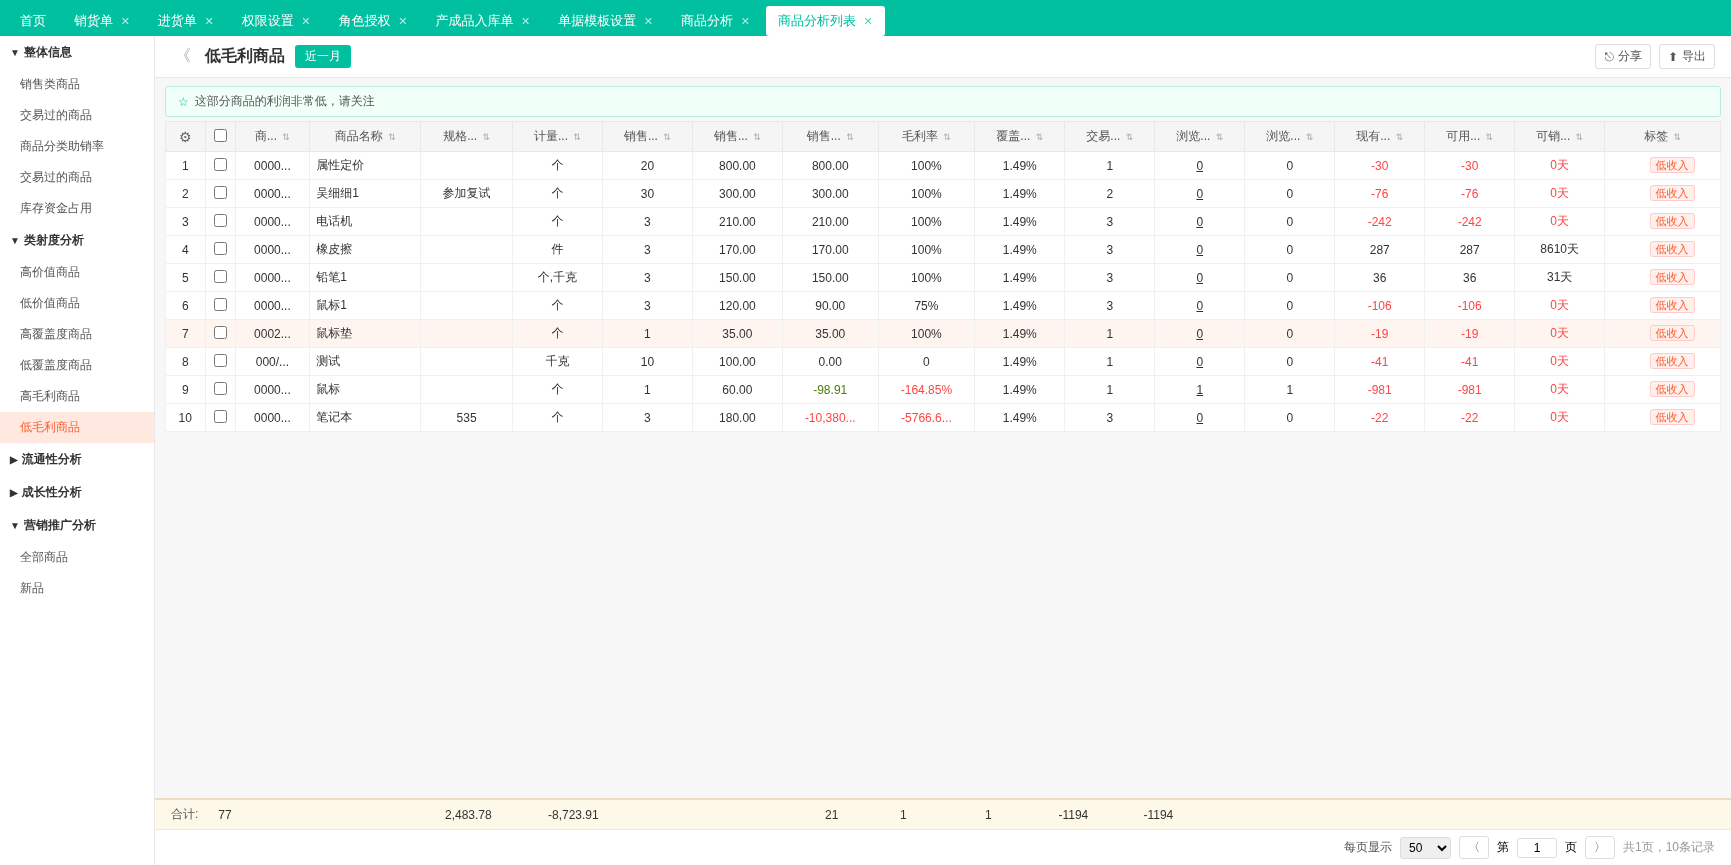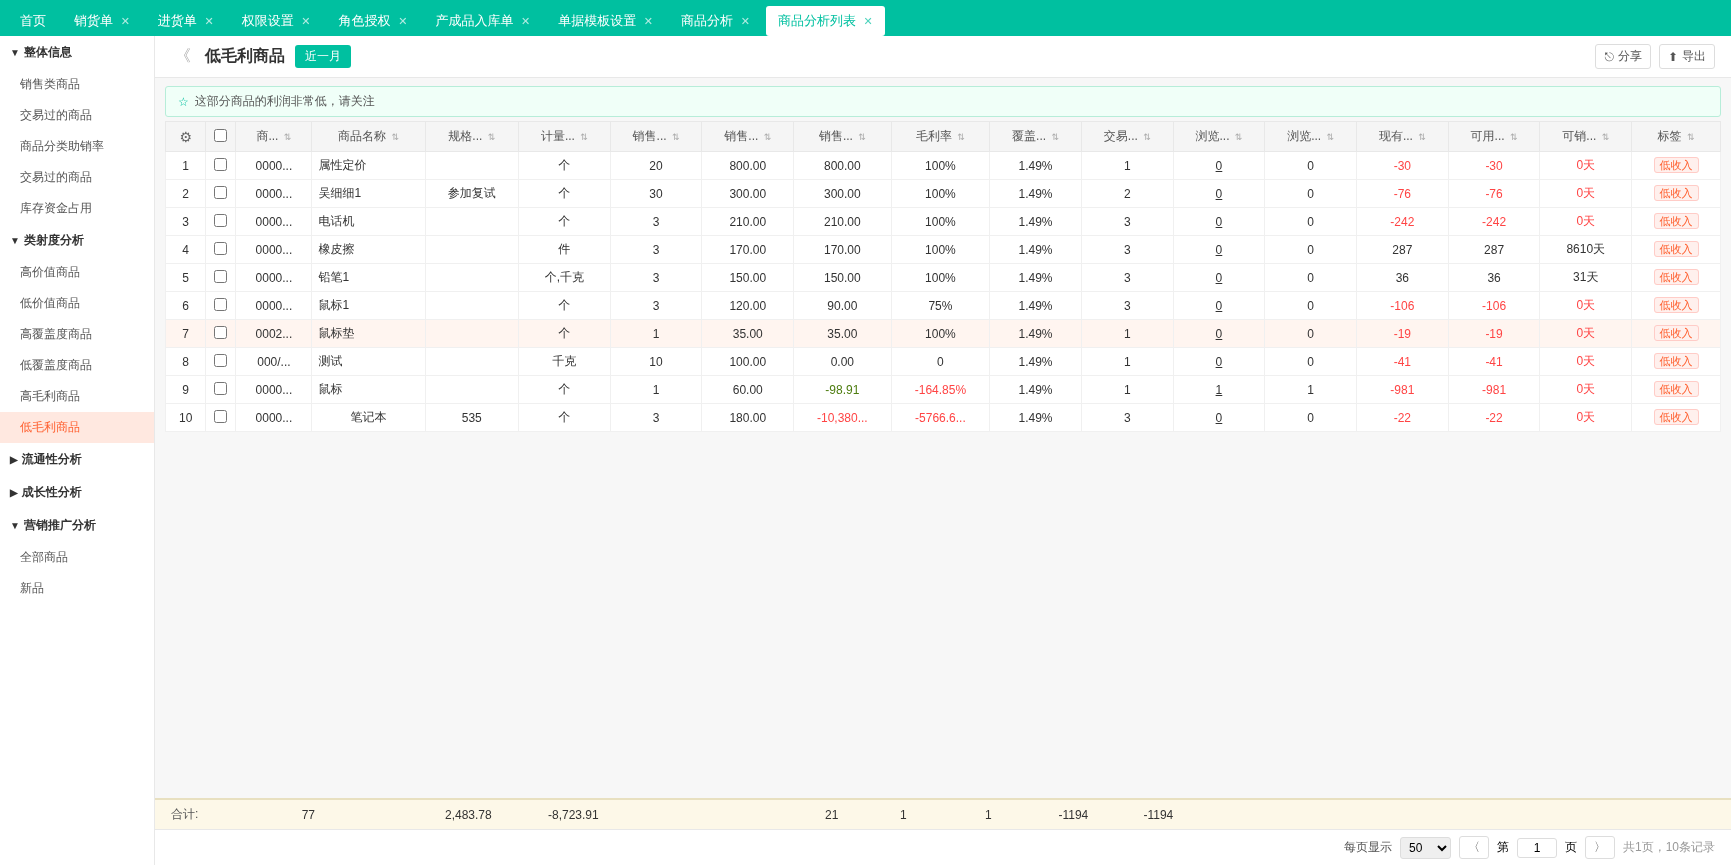--- a/index.html
+++ b/index.html
@@ -183,20 +183,21 @@
       color: #333;
       white-space: nowrap;
     }
     .tag-badge {
       background: #fff0ed;
       color: #ff6030;
       border: 1px solid #ffccc7;
       border-radius: 3px;
       padding: 1px 5px;
       font-size: 11px;
+      margin-left: 19px;
     }
     .underline-link {
       text-decoration: underline;
       color: #333;
       cursor: pointer;
     }
 
     
     .footer-total {
       background: #fdf8e8;
@@ -554,21 +555,21 @@
       <td>1</td>
       <td style="color:#ff4444">-981</td>
       <td style="color:#ff4444">-981</td>
       <td style="color:#ff4444">0天</td>
       <td><span class="tag-badge">低收入</span></td>
     </tr>
             <tr>
       <td>10</td>
       <td><input type="checkbox" style=""></td>
       <td>0000...</td>
-      <td style="text-align:center;">笔记本</td>
+      <td style="text-align:left;">笔记本</td>
       <td>535</td>
       <td>个</td>
       <td>3</td>
       <td>180.00</td>
       <td style="color:#ff4444">-10,380...</td>
       <td style="color:#ff4444">-5766.6...</td>
       <td>1.49%</td>
       <td>3</td>
       <td class="underline-link" style="text-decoration:underline; cursor:pointer;">0</td>
       <td>0</td>
@@ -577,21 +578,21 @@
       <td style="color:#ff4444">0天</td>
       <td><span class="tag-badge">低收入</span></td>
     </tr>
           </tbody>
       </table>
     </div>
 
     <div class="footer-total">
       <span class="footer-label">合计:</span>
       <div class="footer-values">
-        <span class="footer-cell" style="min-width:200px; text-align:center; padding-right:20px;">77</span>
+        <span class="footer-cell" style="min-width:200px; text-align:left; padding-right:20px;">77</span>
         <span class="footer-cell" style="min-width:100px;">2,483.78</span>
         <span class="footer-cell" style="min-width:110px;">-8,723.91</span>
         <span class="footer-cell" style="min-width:230px; text-align:right; padding-right:20px;">21</span>
         <span class="footer-cell" style="min-width:90px;">1</span>
         <span class="footer-cell" style="min-width:80px;">1</span>
         <span class="footer-cell" style="min-width:90px;">-1194</span>
         <span class="footer-cell" style="min-width:80px;">-1194</span>
       </div>
     </div>
 

